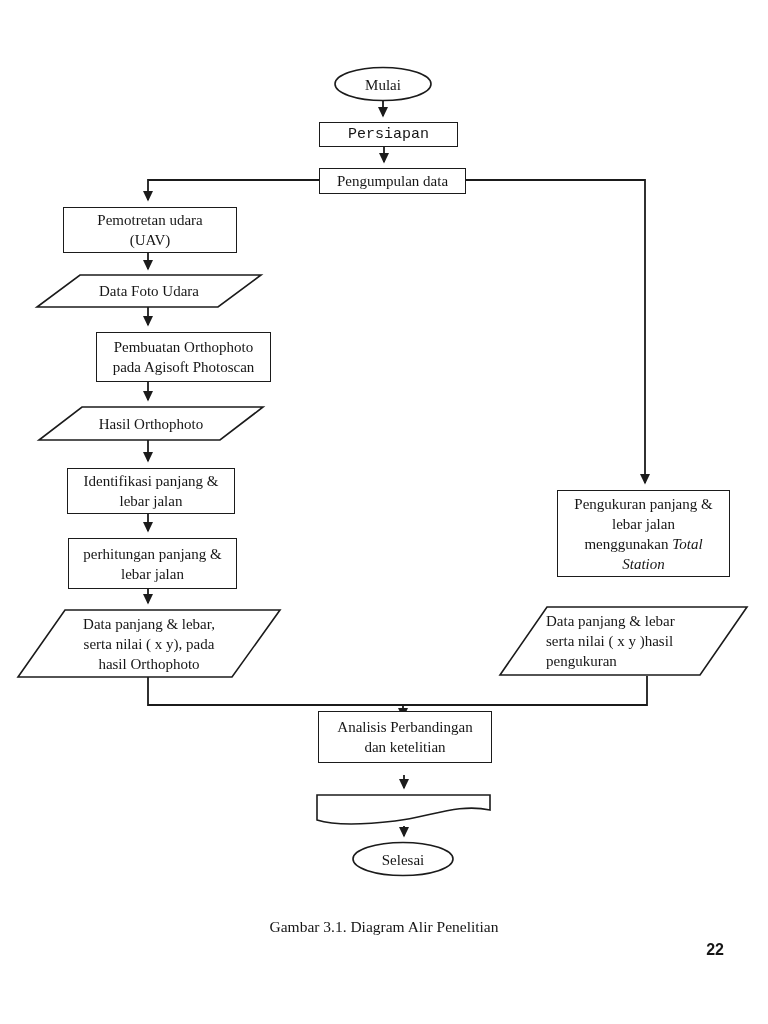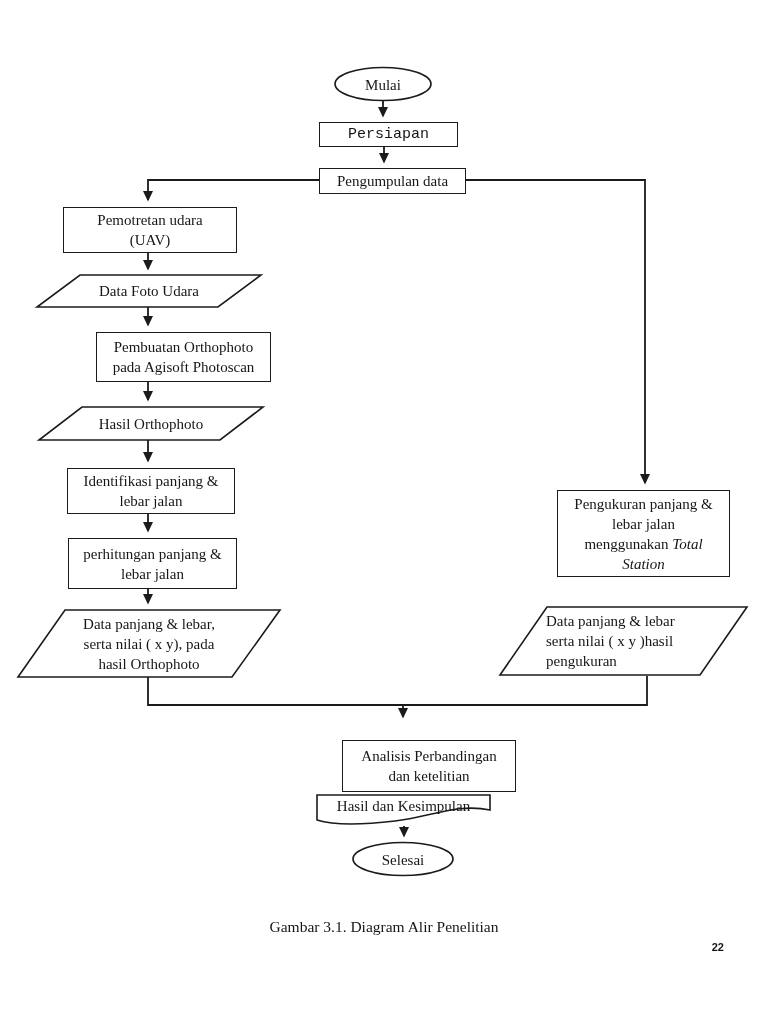--- a/index.html
+++ b/index.html
@@ -24,21 +24,21 @@
   .node.boxed{border:1.6px solid #1b1b1b;background:#ffffff;}
   .ml{white-space:pre-line;font-family:Liberation Serif, serif;}
   .left-text{justify-content:flex-start;text-align:left;align-items:center;}
   .caption{
     position:absolute;left:0;top:918px;width:768px;
     text-align:center;font-size:15.5px;z-index:1;
   }
   .pagenum{
     position:absolute;top:941px;right:92px;
     font-family:"Liberation Sans","DejaVu Sans",sans-serif;
-    font-size:11px;font-weight:bold;z-index:1;
+    font-size:16px;font-weight:bold;z-index:1;
   }
   em{font-style:italic;}
 </style>
 </head>
 <body>
 
 <div class="page">
 
   <svg class="diagram-svg" width="768" height="1024" viewBox="0 0 768 1024">
     <defs>
@@ -126,28 +126,25 @@
 lebar jalan
 menggunakan</span> <em>Total Station</em></span>
   </div>
 
   <div class="node left-text" style="left:500px;top:607px;width:247px;height:68px;padding-left:46px;box-sizing:border-box;">
     <span class="ml">Data panjang &amp; lebar
 serta nilai ( x y )hasil
 pengukuran</span>
   </div>
 
-  <div class="node boxed" style="left:318px;top:740px;width:172px;height:50px;margin-left:24px;">
+  <div class="node boxed" style="left:318px;top:711px;width:172px;height:50px;">
     <span class="ml">Analisis Perbandingan
 dan ketelitian</span>
   </div>
 
-  <div class="node" style="left:317px;top:795px;width:173px;height:22px;">
-    <span>Hasil dan Kesimpulan</span>
-  </div>
 
   <div class="node" style="left:353px;top:843px;width:100px;height:33px;">
     <span>Selesai</span>
   </div>
 
   <div class="caption">Gambar 3.1. Diagram Alir Penelitian</div>
 
   <div class="pagenum">22</div>
 
 </div>

